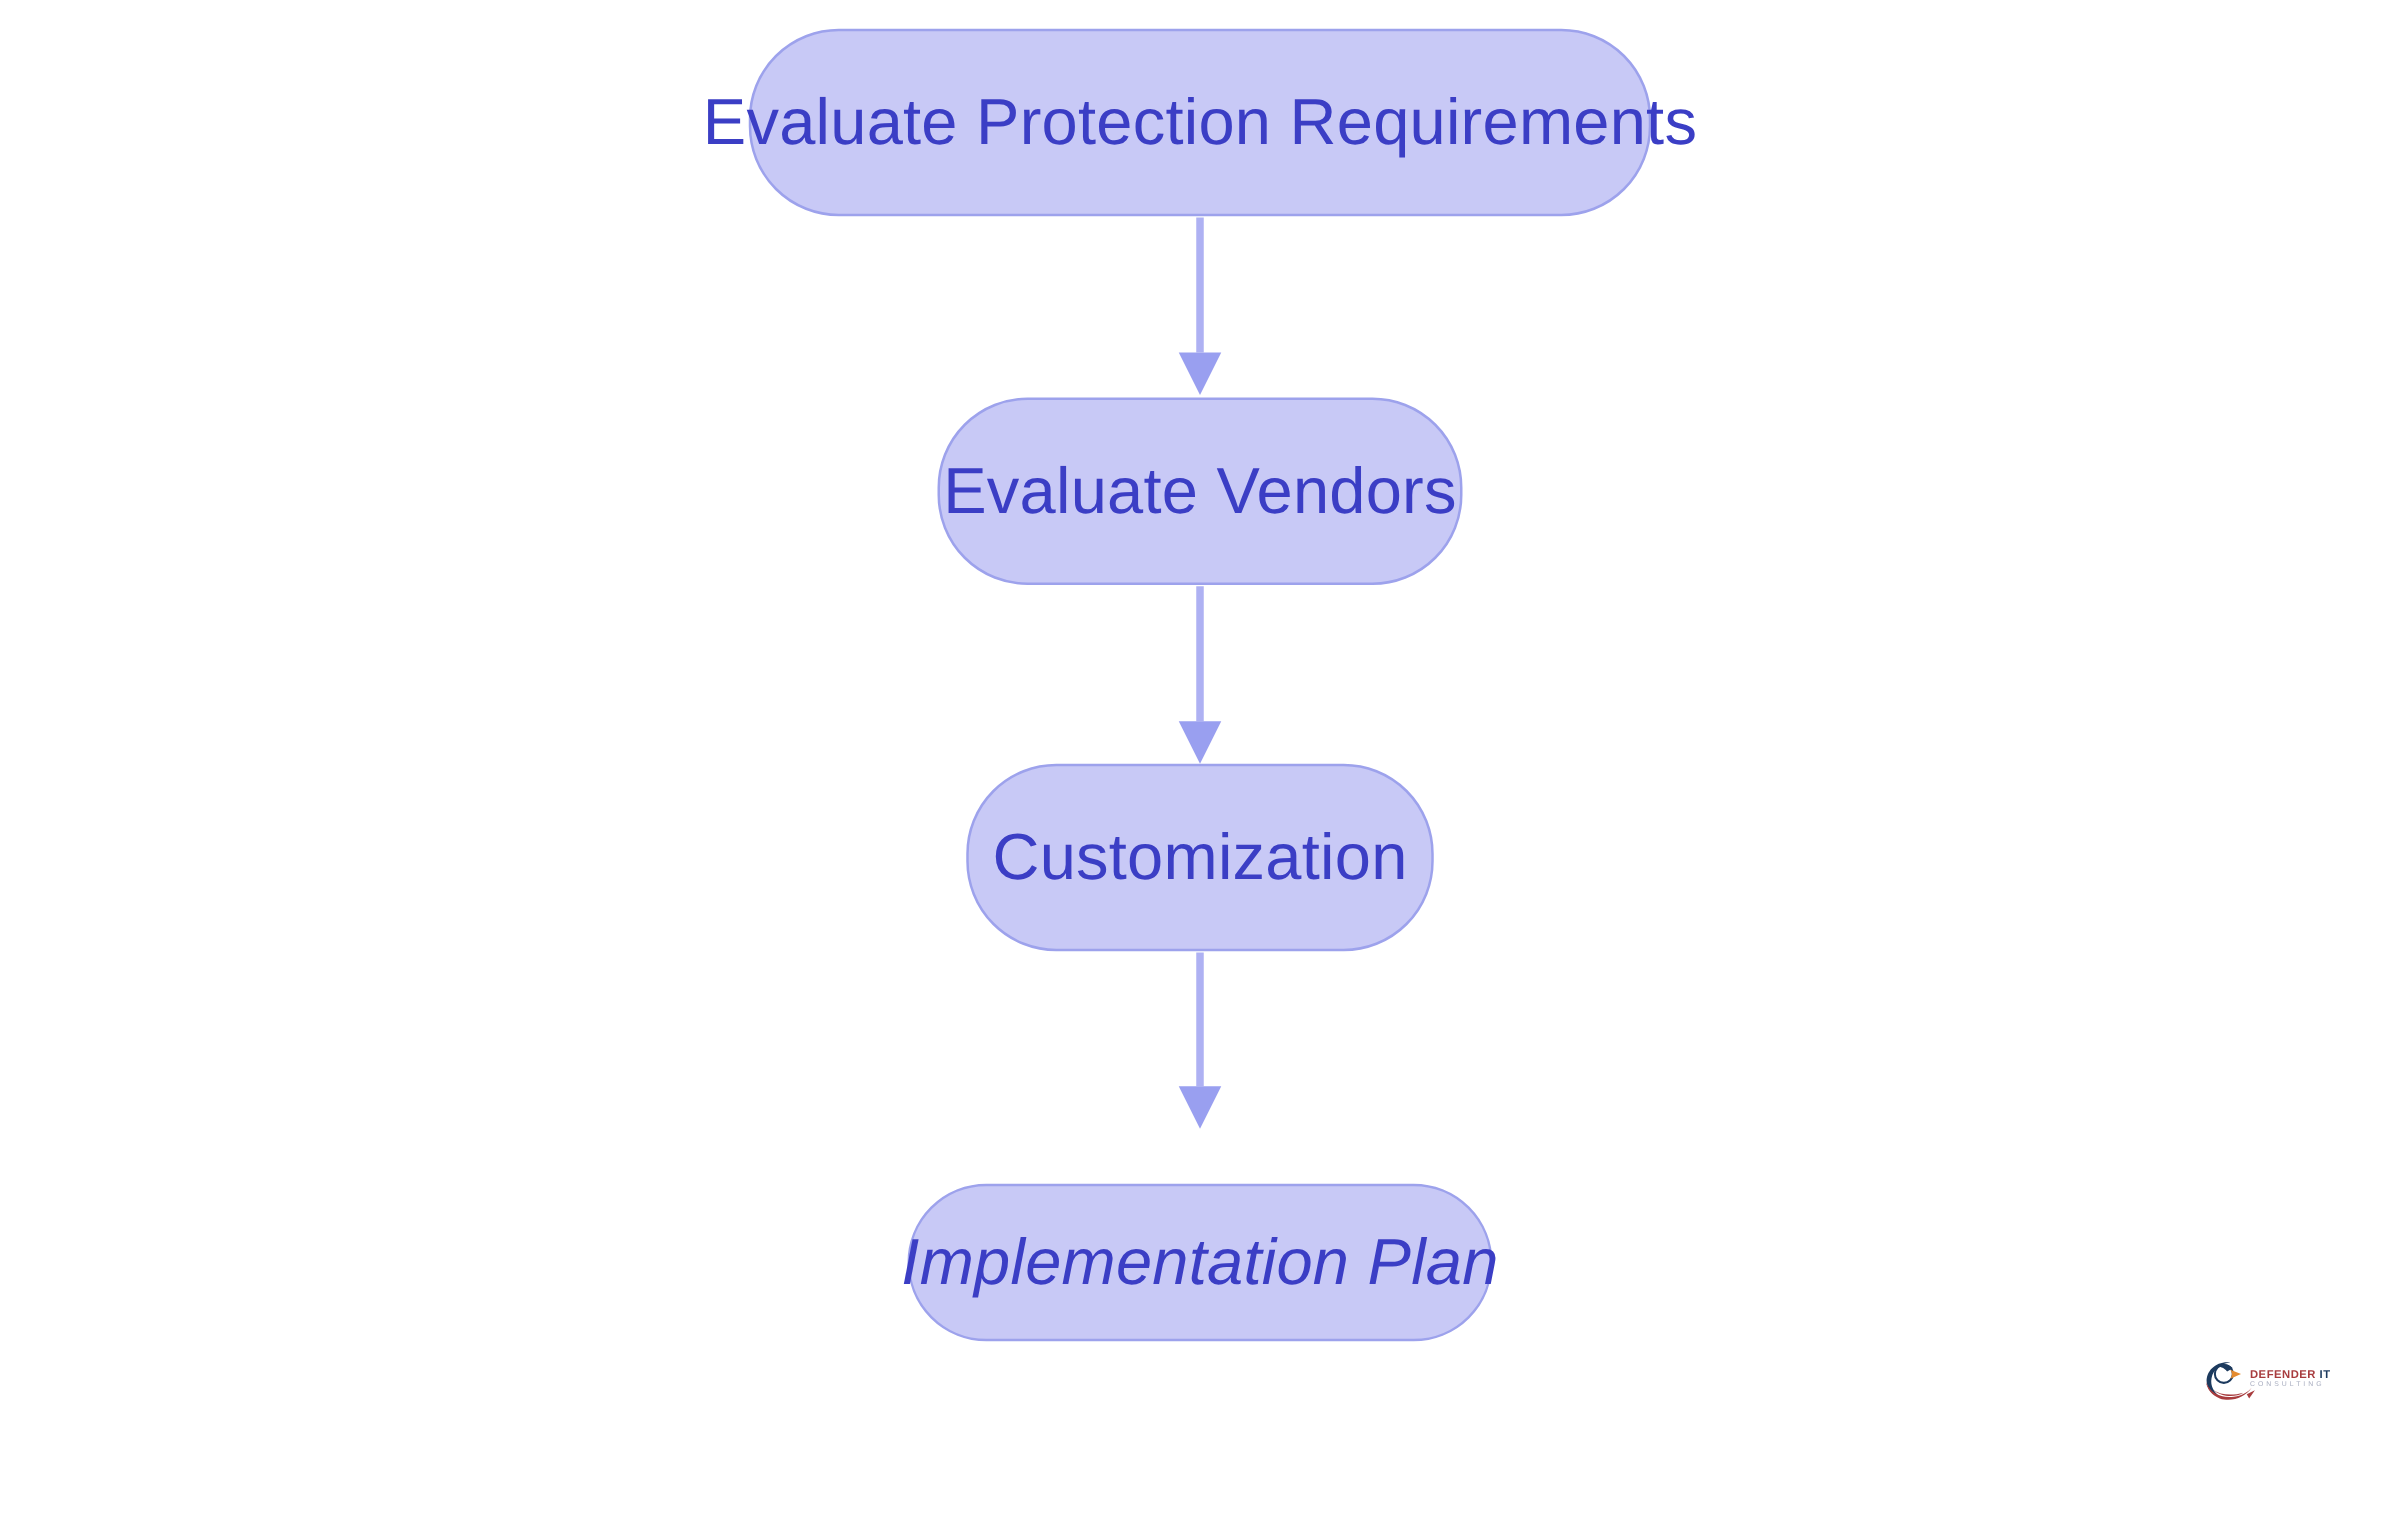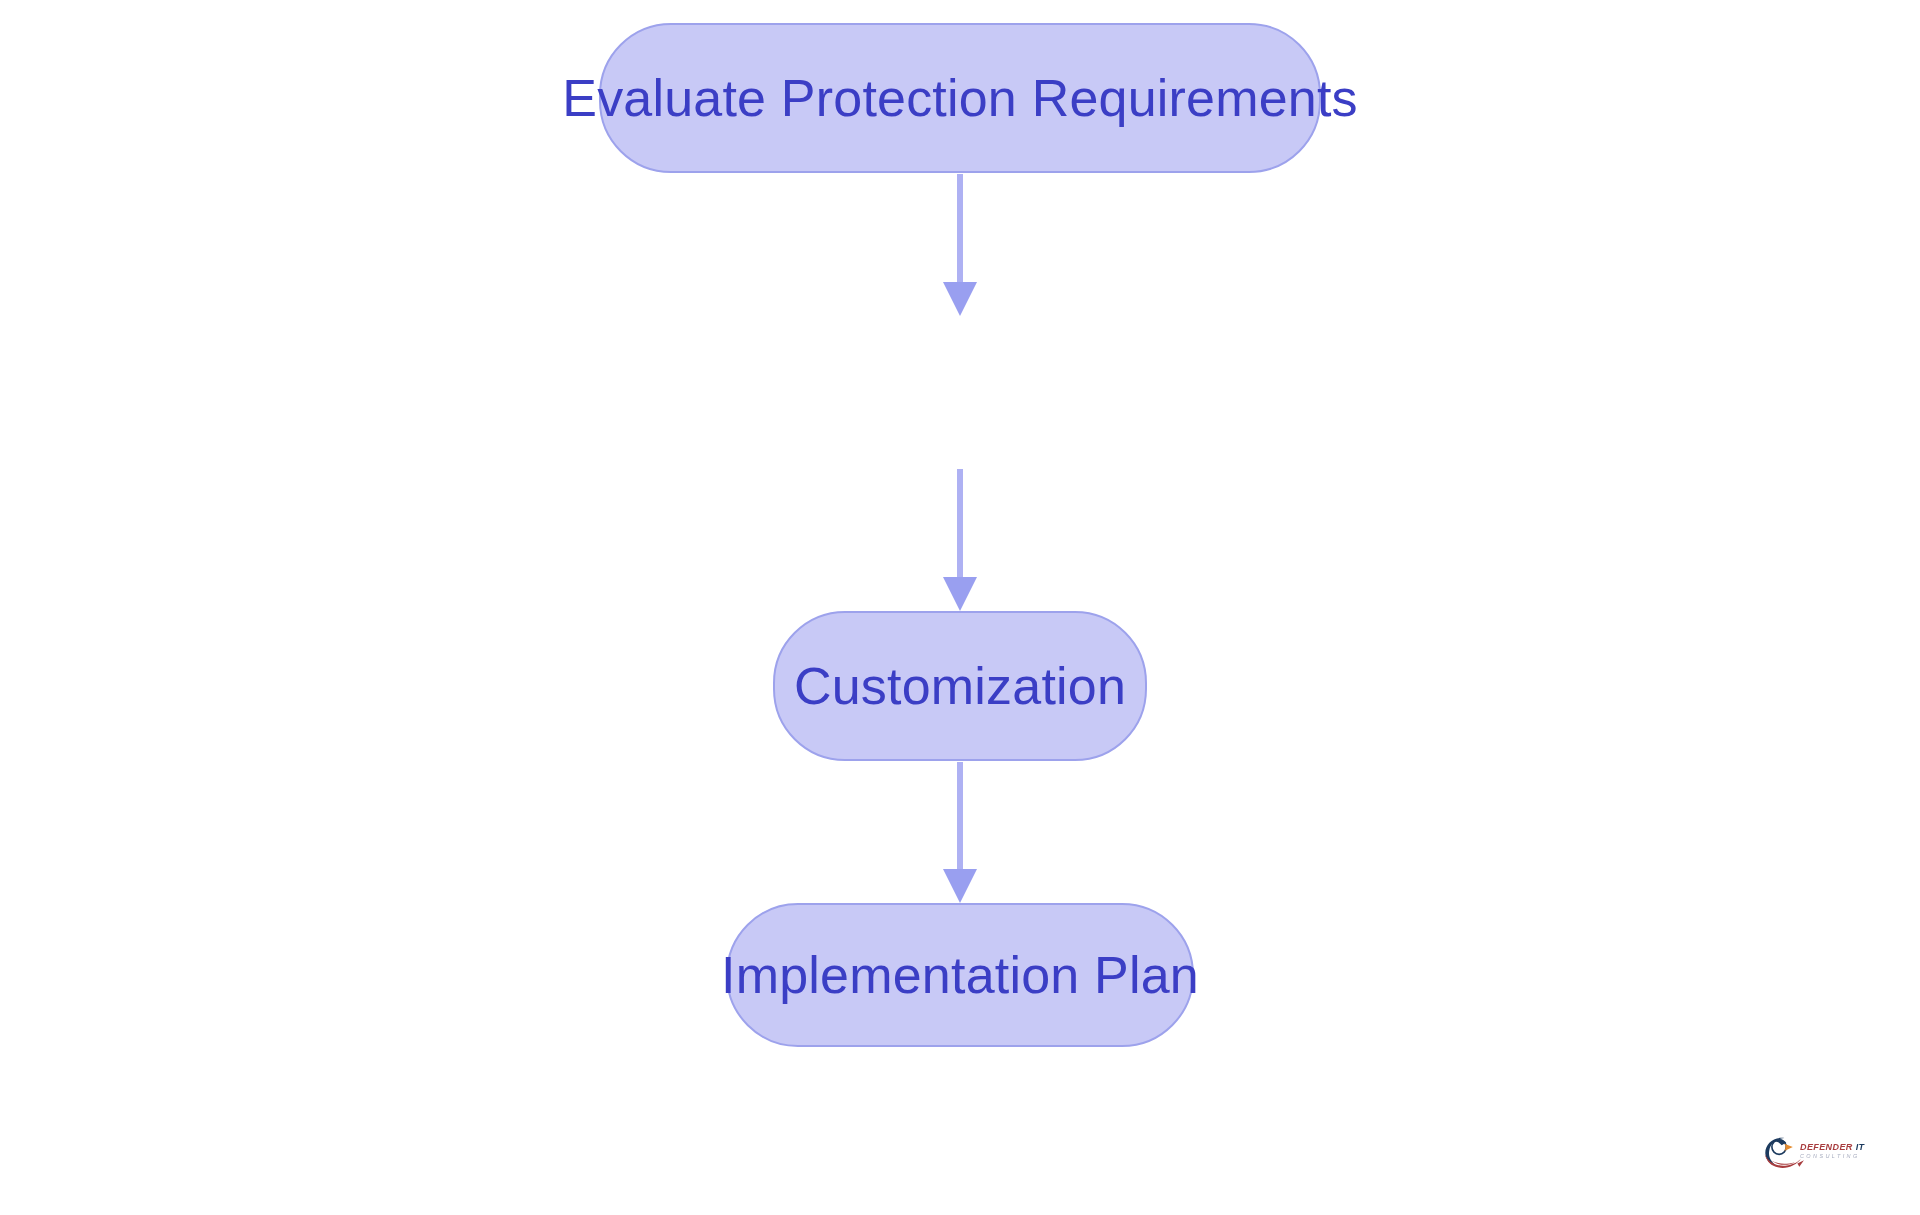--- a/index.html
+++ b/index.html
@@ -33,21 +33,21 @@
     justify-content: center;
     color: var(--node-text, #3b3ec5);
     font-size: 52px;
     font-weight: 400;
     letter-spacing: 0.2px;
     white-space: nowrap;
   }
   .node-0 { top: 23px;  width: 722px; }
   .node-1 { top: 318px; width: 420px; }
   .node-2 { top: 611px; width: 374px; }
-  .node-3 { top: 903px; width: 468px; height: 144px; }
+  .node-3 { top: 947px; width: 468px; height: 126px; font-style: italic; }
 
   
   .arrow {
     position: absolute;
     left: 50%;
     transform: translateX(-50%);
     width: 34px;
     display: flex;
     flex-direction: column;
     align-items: center;
@@ -65,24 +65,23 @@
     height: 0;
     border-left: 17px solid transparent;
     border-right: 17px solid transparent;
     border-top: 34px solid var(--arrow-head, #999ff0);
   }
 
   
   .logo {
     position: absolute;
     left: 1762px;
-    top: 1136px;
+    top: 1088px;
     display: flex;
     align-items: flex-start;
-    font-style: italic;
   }
   .logo-mark {
     width: 42px;
     height: 34px;
     flex: 0 0 auto;
   }
   .logo-text {
     margin-left: -4px;
     margin-top: 7px;
   }
@@ -111,20 +110,23 @@
 
   <div class="node node-0">
     <span>Evaluate Protection Requirements</span>
   </div>
 
   <div class="arrow arrow-0">
     <div class="arrow-line"></div>
     <div class="arrow-head"></div>
   </div>
 
+  <div class="node node-1">
+    <span>Evaluate Vendors</span>
+  </div>
 
   <div class="arrow arrow-1">
     <div class="arrow-line"></div>
     <div class="arrow-head"></div>
   </div>
 
   <div class="node node-2">
     <span>Customization</span>
   </div>
 

